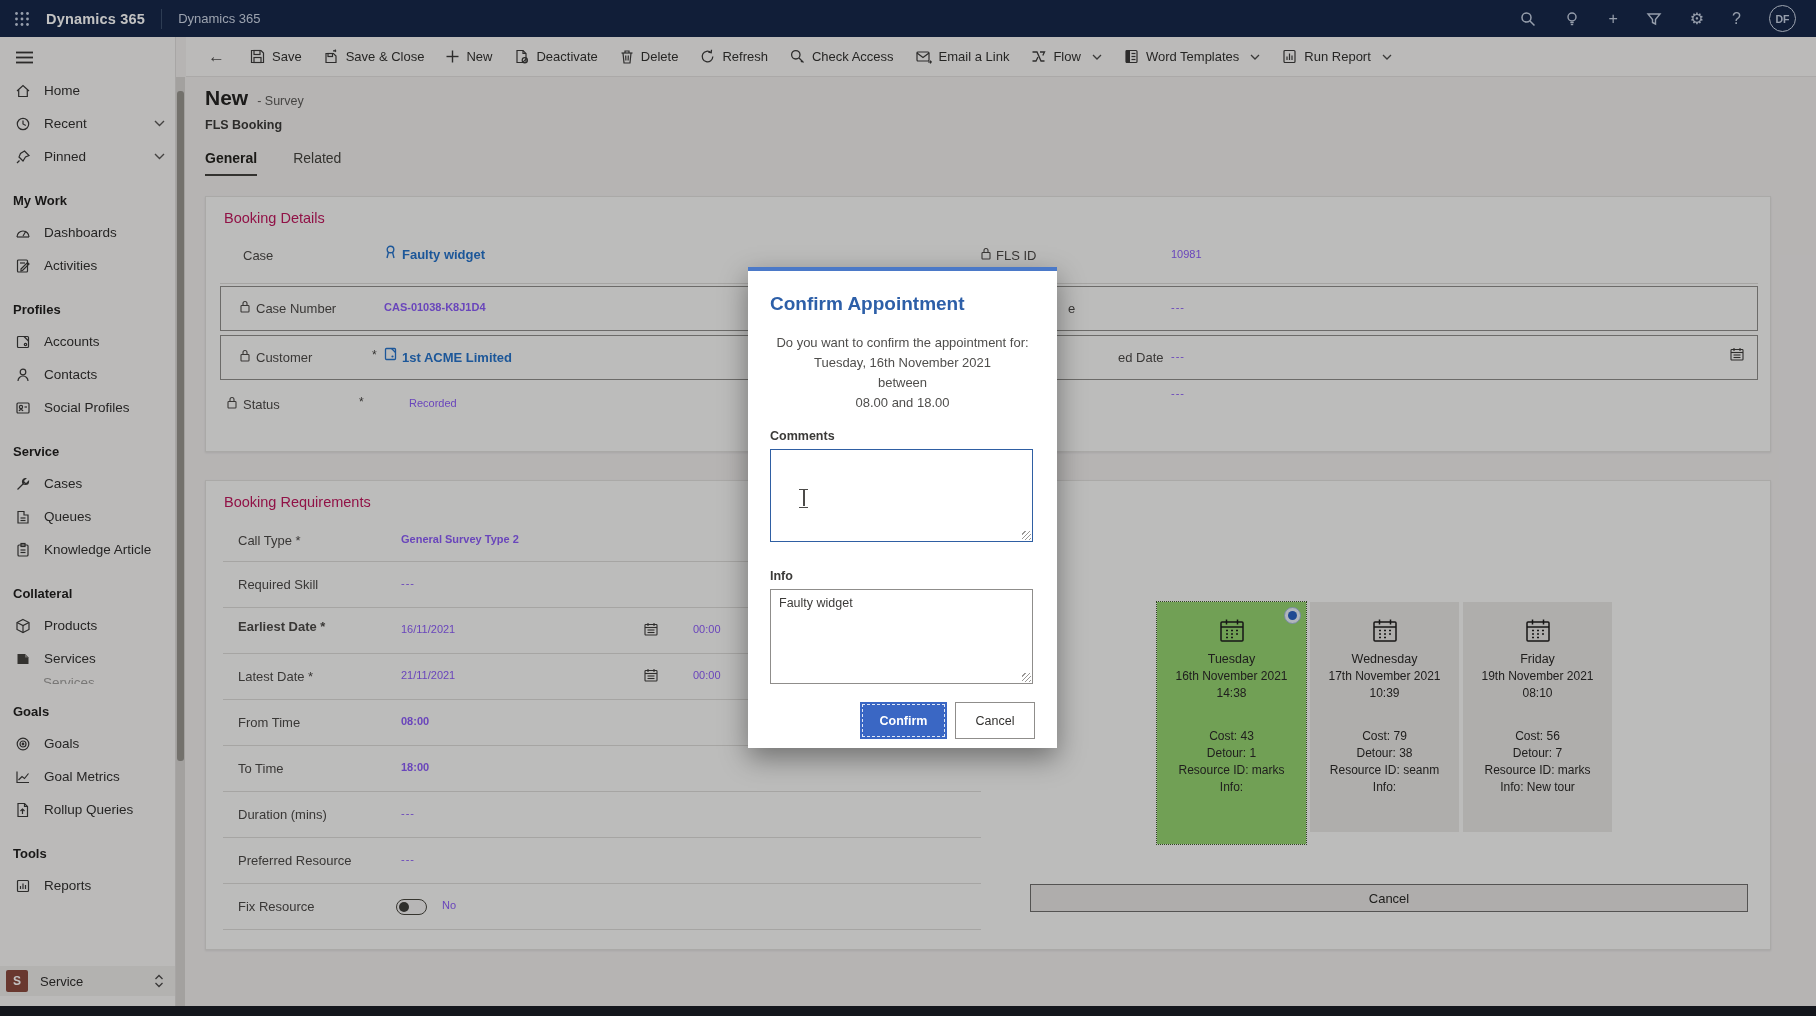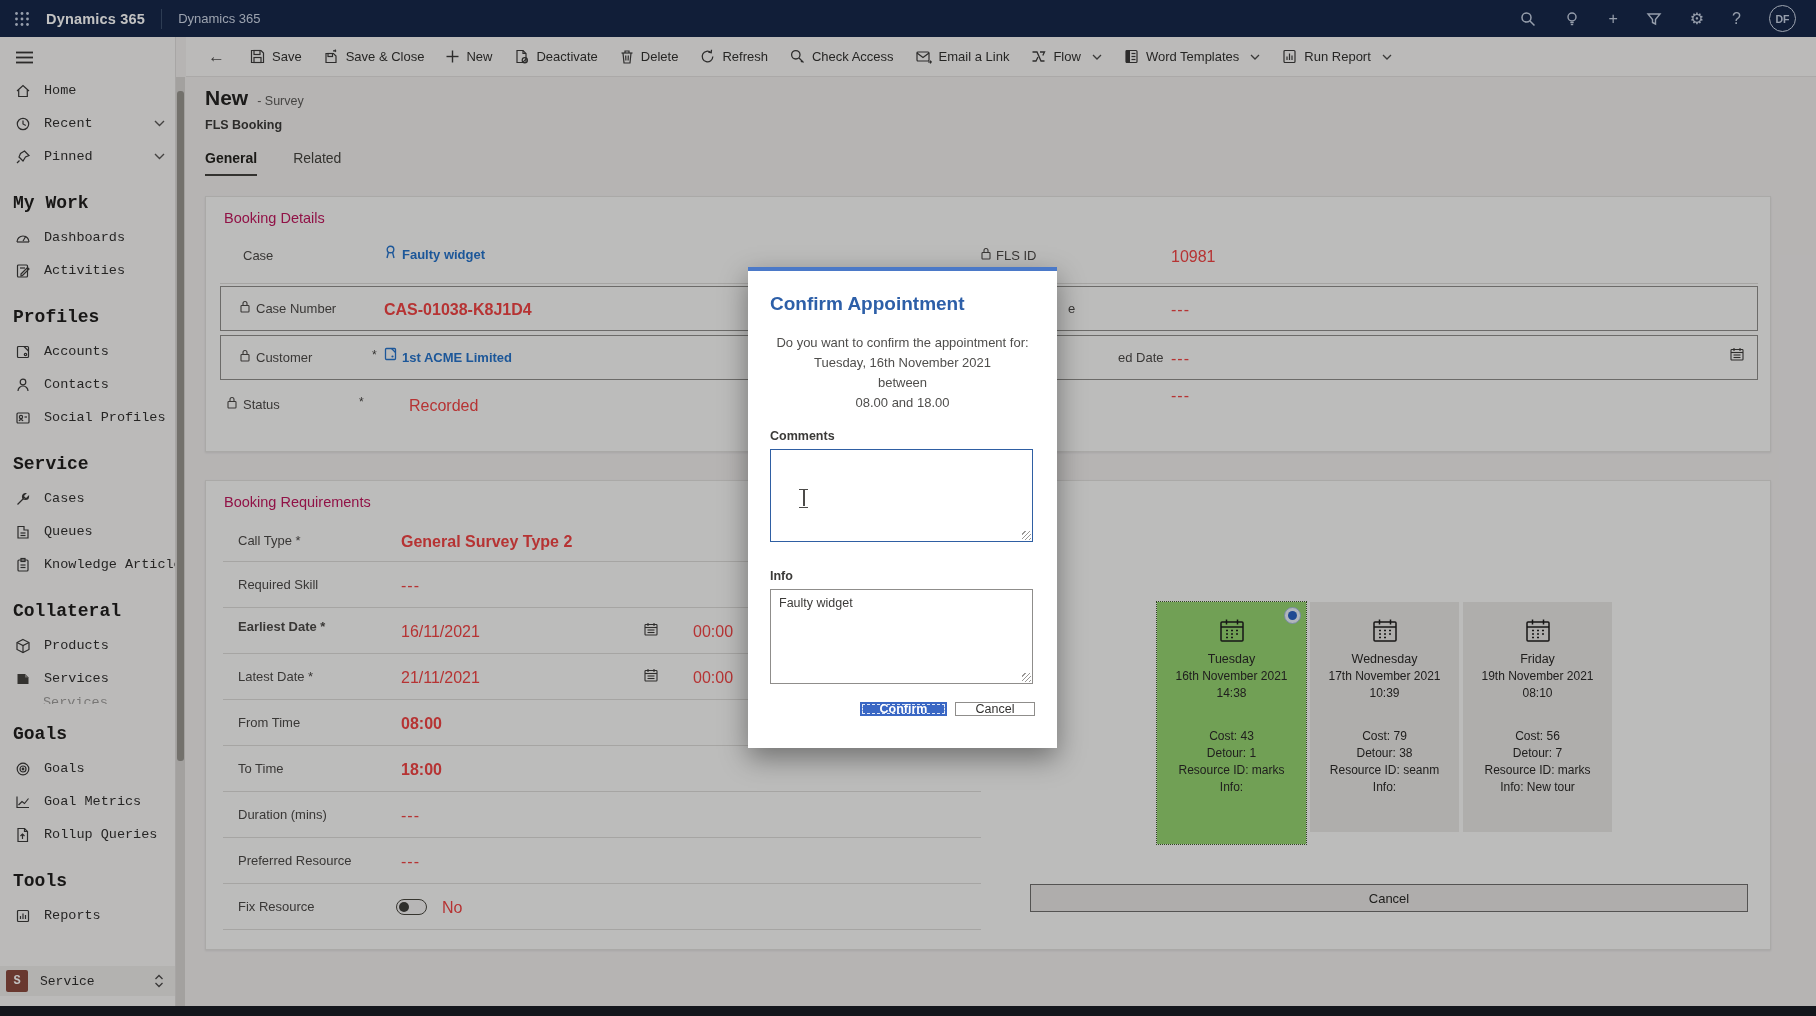--- a/index.html
+++ b/index.html
@@ -14,27 +14,27 @@
   .tb-product { font-size:14.5px; font-weight:bold; margin-left:16px; letter-spacing:.2px; }
   .tb-divider { width:1px; height:20px; background:#3c4f6e; margin:0 16px; }
   .tb-app { font-size:13px; color:#cdd6e6; }
   .tb-right { margin-left:auto; display:flex; align-items:center; gap:28px; margin-right:20px; color:#c6d0e2; }
   .tb-right .glyph { font-size:16px; line-height:1; }
   .avatar { width:27px; height:27px; border:1.5px solid #cfd8e8; border-radius:50%;
             display:flex; align-items:center; justify-content:center; font-size:10.5px; font-weight:bold; }
 
   
   .sidebar { position:absolute; left:0; top:37px; width:176px; height:969px; background:#f6f5f4;
-             border-right:1px solid #dddbd9; overflow:hidden;font-family:Liberation Mono, monospace; }
+             border-right:1px solid #dddbd9; overflow:hidden; }
   .hamburger { padding:14px 0 10px 16px; }
   .side-item { display:flex; align-items:center; height:33px; padding:0 10px 0 15px; gap:13px;
                font-size:13.5px; color:#323130; cursor:pointer; }
   .side-item .lbl { white-space:nowrap; }
   .side-item .chev { margin-left:auto; color:#5a5856; }
-  .side-group { font-weight:bold; font-size:18px; color:#201f1e; padding:14px 0 8px 13px; margin-top:6px; }
+  .side-group { font-weight:bold; font-size:13px; color:#201f1e; padding:14px 0 8px 13px; margin-top:6px; }
   .sliver { height:9px; overflow:hidden; padding-left:43px; font-size:13.5px; color:#7a7876; opacity:.7; }
   .side-scroll { position:absolute; left:176px; top:77px; width:9px; height:929px; background:#d6d4d2; z-index:5; }
   .side-thumb { position:absolute; left:1px; top:14px; width:7px; height:670px; background:#97958f; border-radius:3px; }
   .area-switch { position:absolute; left:0; bottom:10px; width:176px; height:30px; background:#eceae8;
                  display:flex; align-items:center; gap:12px; padding-left:6px; }
   .area-badge { width:22px; height:22px; background:#8a4a3e; color:#fff; font-size:12px; font-weight:bold;
                 display:flex; align-items:center; justify-content:center; border-radius:2px; }
   .area-label { font-size:13px; color:#2f2e2d; }
   .area-chevs { margin-left:auto; margin-right:12px; color:#4a4948; font-size:10px; line-height:.8; text-align:center; }
 
@@ -53,21 +53,21 @@
   .page-state { font-size:12.5px; color:#5d5b59; }
   .page-entity { position:absolute; left:205px; top:118px; font-size:12.5px; font-weight:bold; color:#3c3b39; }
   .tabs { position:absolute; left:205px; top:150px; display:flex; gap:36px; font-size:14px; }
   .tab { color:#45443f; padding-bottom:8px; cursor:pointer; }
   .tab.active { font-weight:bold; color:#24231f; border-bottom:2.5px solid #44423e; }
 
   
   .card { position:absolute; background:#f8f7f6; border:1px solid #e0dedc; box-shadow:0 1px 2px rgba(0,0,0,.08); }
   .card-title { position:absolute; left:18px; top:13px; font-size:14.5px; color:#be185d; }
   .fld-label { font-size:13px; color:#4c4a48; }
-  .fld-value { font-size:16px; color:#ef4444; }
+  .fld-value { font-size:11px; color:#8b5cf6; }
   .fld-value.bold { font-weight:bold; }
   .fld-link { font-size:13px; font-weight:bold; color:#2673c9; cursor:pointer; }
   .req { font-size:12px; color:#454442; }
   .hline { position:absolute; height:1px; background:#dbd9d7; }
   .boxed-row { position:absolute; border:1px solid #8f8d8b; background:#f8f7f6; }
   .dots { letter-spacing:1px; }
 
   
   .toggle { position:absolute; width:31px; height:16px; border:1.5px solid #47463f; border-radius:9px; background:#f1f0ef; cursor:pointer; }
   .toggle .knob { position:absolute; left:2px; top:1.8px; width:10px; height:10px; border-radius:50%; background:#3f3e3a; }
@@ -102,21 +102,21 @@
                     font-size:12.5px; color:#3c3b39; padding:6px 8px; resize:none; outline:none; background:#fff; }
   .ta-comments { top:178px; height:93px; border:1.6px solid #2f5fa3; }
   .ta-info { top:318px; height:95px; border:1px solid #8f8d8b; }
   .grip { position:absolute; width:9px; height:9px;
           background:repeating-linear-gradient(135deg, transparent 0 2px, #9a9896 2px 3px); }
   .ibeam { position:absolute; left:48px; top:218px; width:15px; height:17px; }
   .ibeam:before { content:""; position:absolute; left:7px; top:0; width:1.5px; height:17px; background:#4c4b49; }
   .ibeam:after { content:""; position:absolute; left:3px; top:0; width:9px; height:17px;
                  border-top:1.5px solid #4c4b49; border-bottom:1.5px solid #4c4b49;
                  border-left:none; border-right:none; clip-path:polygon(0 0,100% 0,100% 12%,0 12%,0 88%,100% 88%,100% 100%,0 100%); }
-  .btn { position:absolute; top:431px; height:14px; font-size:12.5px; display:flex; align-items:center;
+  .btn { position:absolute; top:431px; height:37px; font-size:12.5px; display:flex; align-items:center;
          justify-content:center; cursor:pointer; }
   .btn-confirm { left:112px; width:87px; background:#3a67c4; color:#fff; font-weight:bold; position:absolute; }
   .btn-confirm .focus-ring { position:absolute; inset:2px; border:1px dashed rgba(255,255,255,.85); }
   .btn-cancel { left:207px; width:80px; background:#fff; border:1px solid #8f8d8b; color:#333230; }
 
   .bottom-strip { position:absolute; left:0; bottom:0; width:1816px; height:10px; background:#14161c; z-index:45; }
 
   svg { display:block; }
 </style>
 </head>

